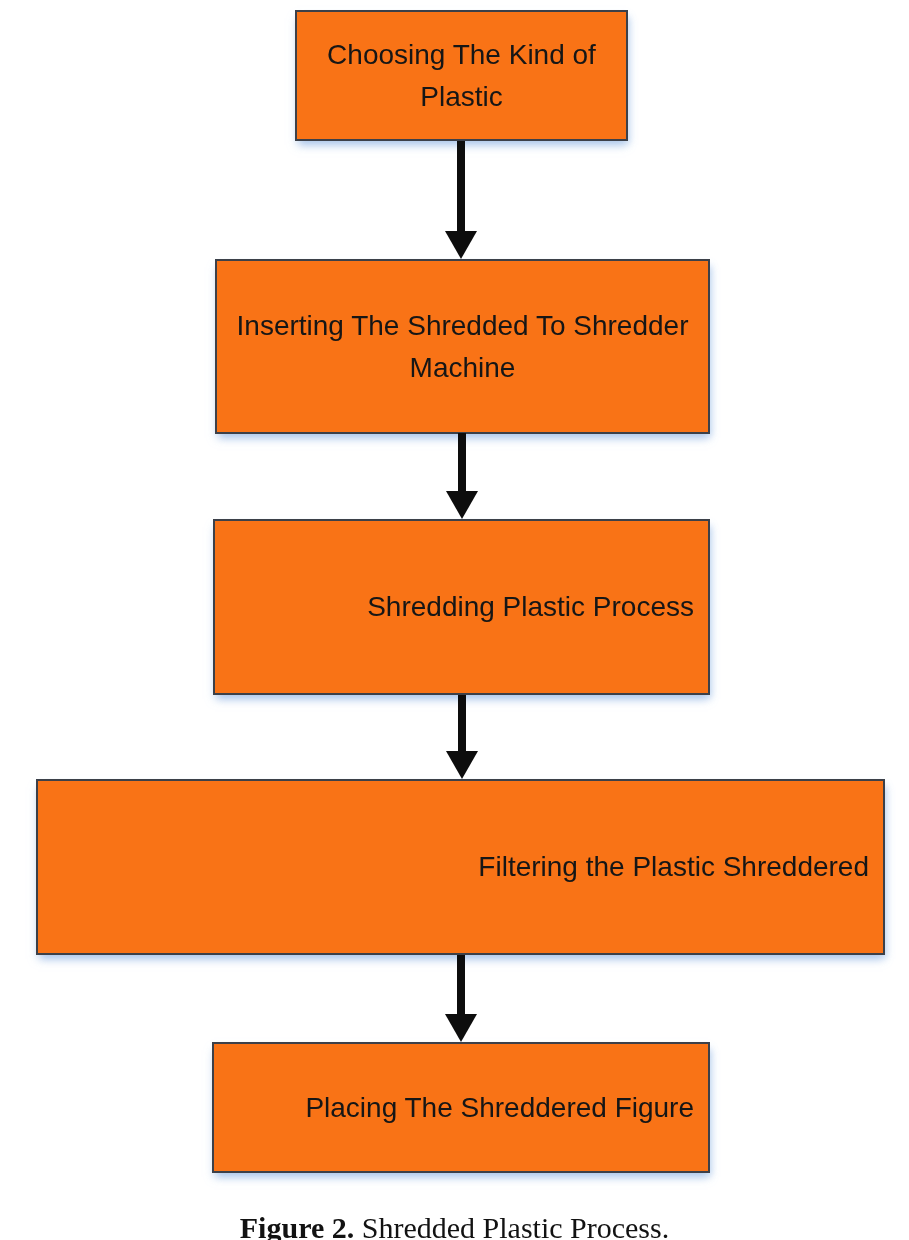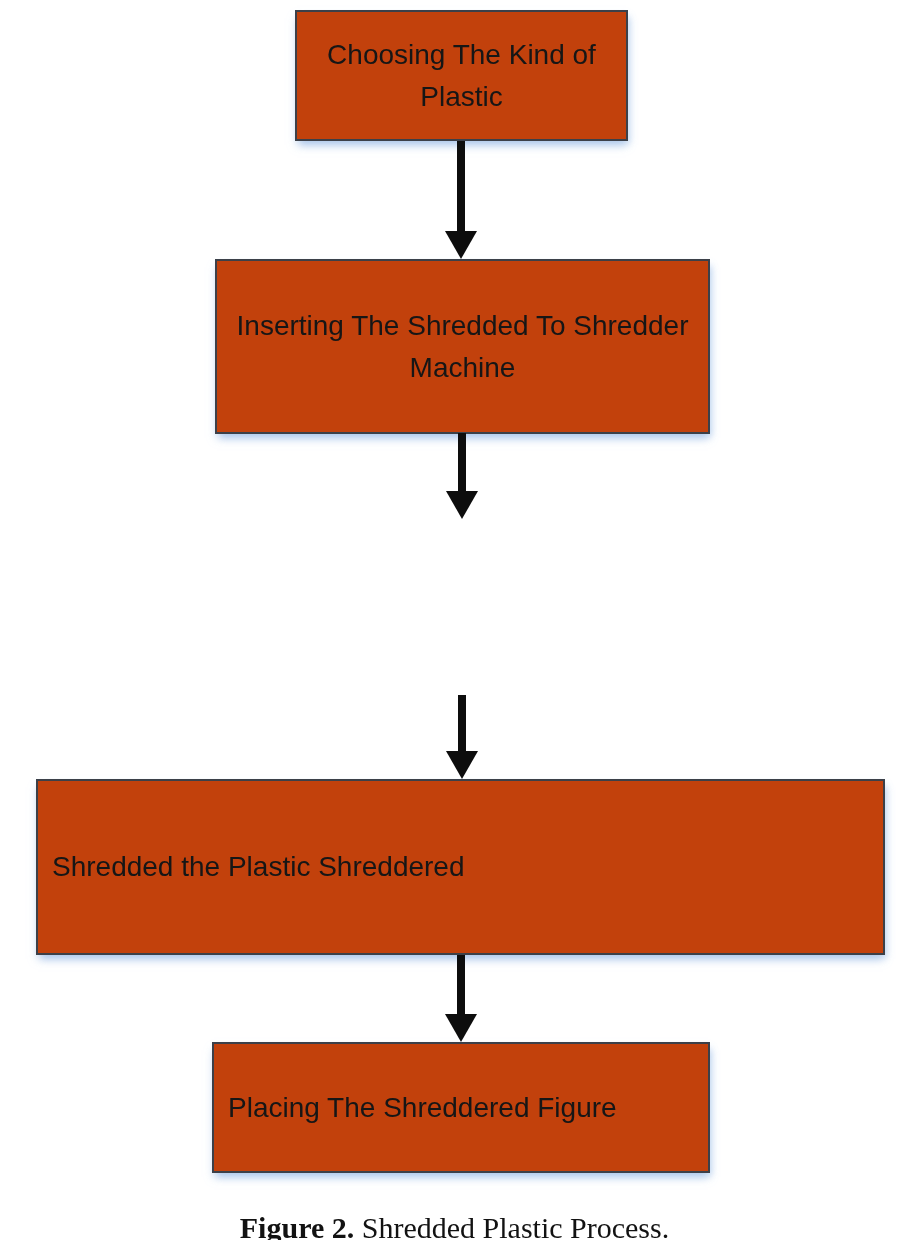--- a/index.html
+++ b/index.html
@@ -12,27 +12,27 @@
     width: 909px;
     height: 1240px;
     background: #ffffff;
     font-family: "Liberation Sans", "DejaVu Sans", sans-serif;
     overflow: hidden;
   }
   
   .node {
     position: absolute;
     box-sizing: border-box;
-    background: #c2410c;
+    background: #f97316;
     border: 2px solid #3c4049;
     box-shadow: 0 6px 9px -2px rgba(141, 179, 226, 0.6),
                 4px 5px 7px -2px rgba(160, 193, 235, 0.45);
     display: flex;
     align-items: center;
-    justify-content: flex-start;
+    justify-content: flex-end;
     text-align: center;
     color: #161616;
     font-size: 28px;
     line-height: 1.5;
     padding: 16px 14px;
   }
   .node-1 { left: 295px; top: 10px;   width: 333px; height: 131px; }
   .node-2 { left: 215px; top: 259px;  width: 495px; height: 175px; }
   .node-3 { left: 213px; top: 519px;  width: 497px; height: 176px; }
   .node-4 { left: 36px;  top: 779px;  width: 849px; height: 176px; }
@@ -93,28 +93,31 @@
 
   <div class="node node-2">
     <span>Inserting The Shredded To Shredder Machine</span>
   </div>
 
   <div class="arrow arrow-2">
     <div class="shaft"></div>
     <div class="head"></div>
   </div>
 
+  <div class="node node-3">
+    <span>Shredding Plastic Process</span>
+  </div>
 
   <div class="arrow arrow-3">
     <div class="shaft"></div>
     <div class="head"></div>
   </div>
 
   <div class="node node-4">
-    <span>Shredded the Plastic Shreddered</span>
+    <span>Filtering the Plastic Shreddered</span>
   </div>
 
   <div class="arrow arrow-4">
     <div class="shaft"></div>
     <div class="head"></div>
   </div>
 
   <div class="node node-5">
     <span>Placing The Shreddered Figure</span>
   </div>

